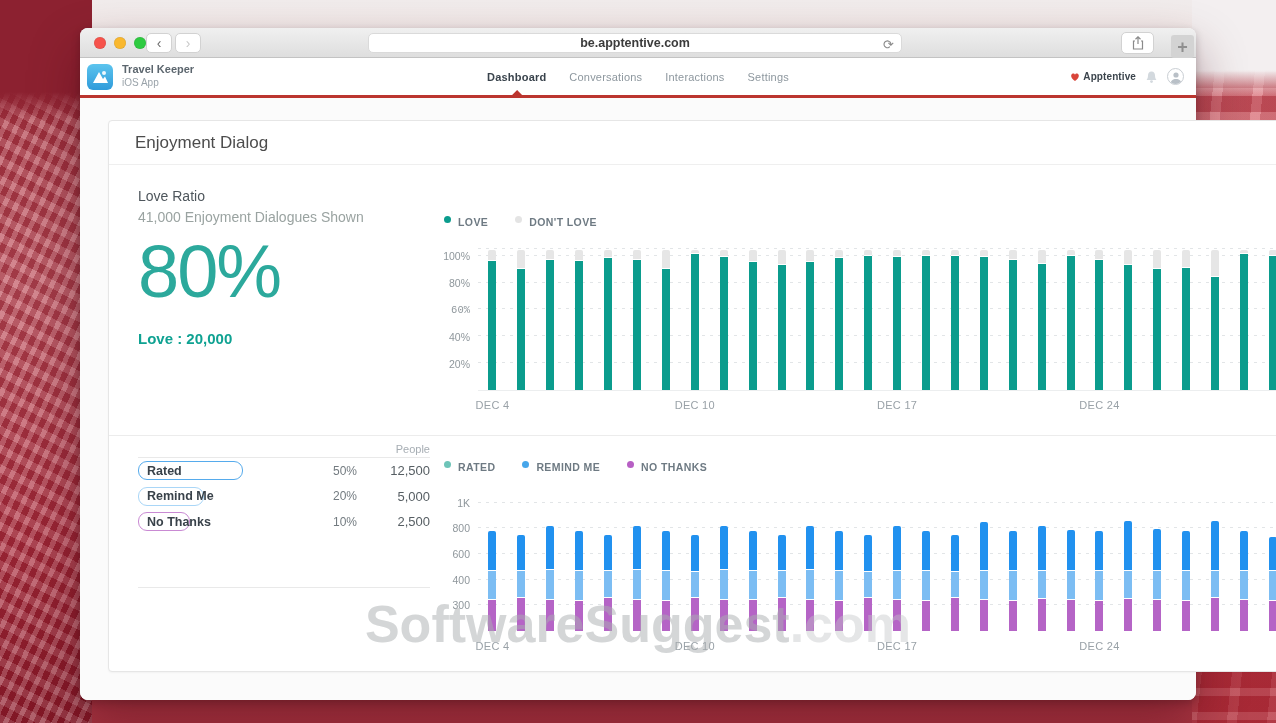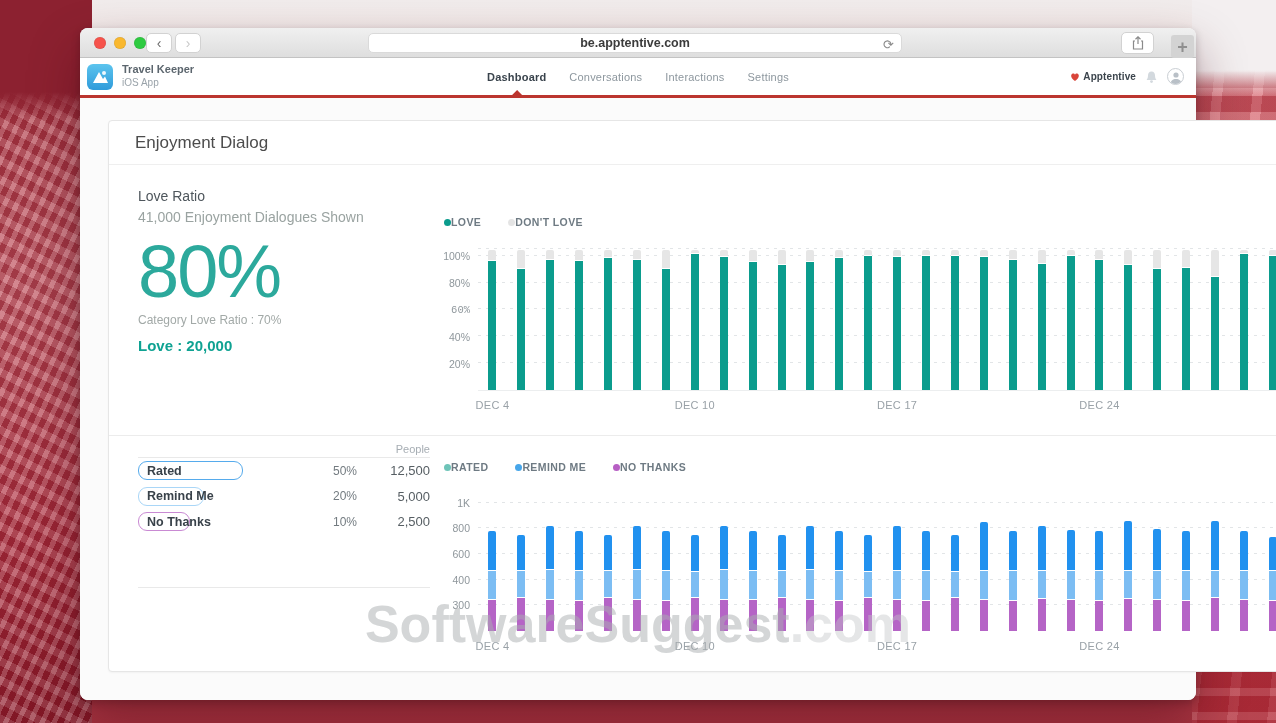--- a/index.html
+++ b/index.html
@@ -81,39 +81,39 @@
   .section1 { display:flex; height:270px; padding:18px 26px 0 29px; }
   .section-divider { height:1px; background:#ececec; }
   .section2 { display:flex; height:236px; padding:0 26px 0 29px; }
   .left-col { width:306px; flex:none; }
   .chart-col { flex:1; min-width:0; }
 
   .lr-heading { margin-top:5px; font-size:14px; color:#4e565c; }
   .lr-sub { margin-top:5px; font-size:14px; color:#9aa3a1; }
   .lr-big { margin-top:10px; font-size:74px; font-weight:200; color:#2ca99c; line-height:1; letter-spacing:-2px; }
   .lr-cat { margin-top:4px; font-size:12px; color:#a2a9a7; }
-  .lr-love { margin-top:10px; font-size:15px; font-weight:bold; color:#0fa292; }
+  .lr-love { margin-top:21px; font-size:15px; font-weight:bold; color:#0fa292; }
   .lr-dont { margin-top:6px; font-size:15px; color:#9aa3a1; }
 
   .rr-heading { margin-top:26px; font-size:14.5px; color:#474f56; }
   .rtable { position:relative; width:292px; margin-top:4px; }
   .t-head { position:relative; height:17px; }
   .t-people-h { position:absolute; right:0; bottom:2px; font-size:11px; color:#a6adb3; }
   .t-rule { height:1px; background:#e9e9e9; }
   .t-row { position:relative; height:25.5px; display:flex; align-items:center; }
   .pill { flex:none; height:19px; border-radius:9px; border:1.5px solid; display:flex; align-items:center;
     padding:0 8px; font-size:12.5px; font-weight:bold; color:#39424a; white-space:nowrap; overflow:visible; }
   .t-pct { position:absolute; right:73px; font-size:12px; color:#737b80; }
   .t-people { position:absolute; right:0; font-size:13px; color:#565e63; }
   .t-bottom { margin-top:52px; }
 
   
   .chart { position:relative; }
   .chart .legend { display:flex; gap:27px; align-items:center; }
-  .legend-item { display:flex; align-items:center; font-size:10.5px; font-weight:bold;
+  .legend-item { display:flex; align-items:flex-start; gap:7px; font-size:10.5px; font-weight:bold;
     color:#6e7a83; letter-spacing:.4px; cursor:pointer; }
   .legend-dot { width:7px; height:7px; border-radius:50%; flex:none; }
   .plot-area { display:flex; }
   .ylabels { position:relative; width:34px; flex:none; }
   .plot { position:relative; flex:1; }
   .chart1 .plot, .chart1 .ylabels { height:142px; }
   .chart2 .plot, .chart2 .ylabels { height:138px; }
   .chart1 .legend { margin-top:33px; margin-bottom:21px; }
   .chart2 .legend { margin-top:25px; margin-bottom:20px; }
   .chart1 .plot { border-bottom:1px solid #eceeef; }
@@ -216,21 +216,20 @@
               <i></i>
               <i></i>
             </span>
         </div>
 
         <div class="section1">
           <div class="left-col">
             <div class="lr-heading">Love Ratio</div>
             <div class="lr-sub">41,000 Enjoyment Dialogues Shown</div>
             <div class="lr-big">80%</div>
-            <div class="lr-cat">Category Love Ratio : 70%</div>
             <div class="lr-love">Love : 20,000</div>
           </div>
           <div class="chart-col">
             <div class="chart chart1" id="chart1">
               <div class="legend">
                   <div class="legend-item">
                     <div class="legend-dot" style="background: rgb(11, 156, 141);"></div>
                     <div class="legend-label">LOVE</div>
                   </div>
                   <div class="legend-item">

